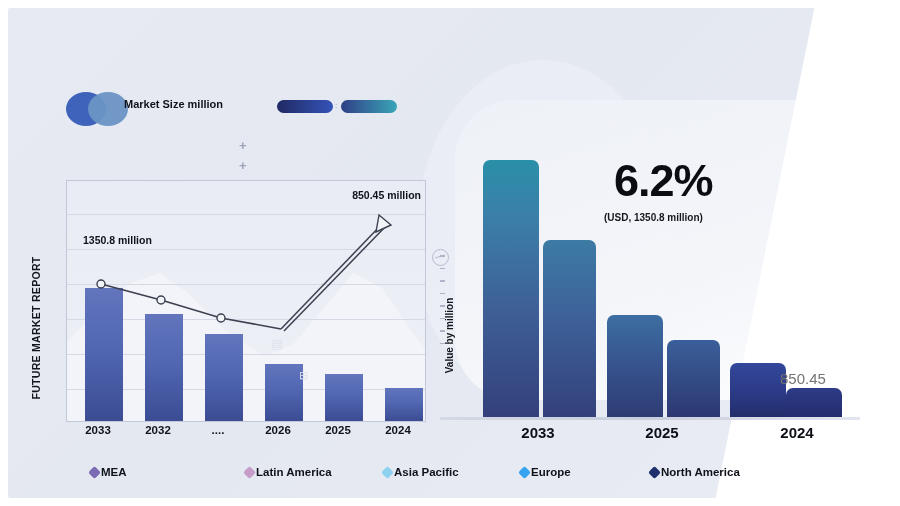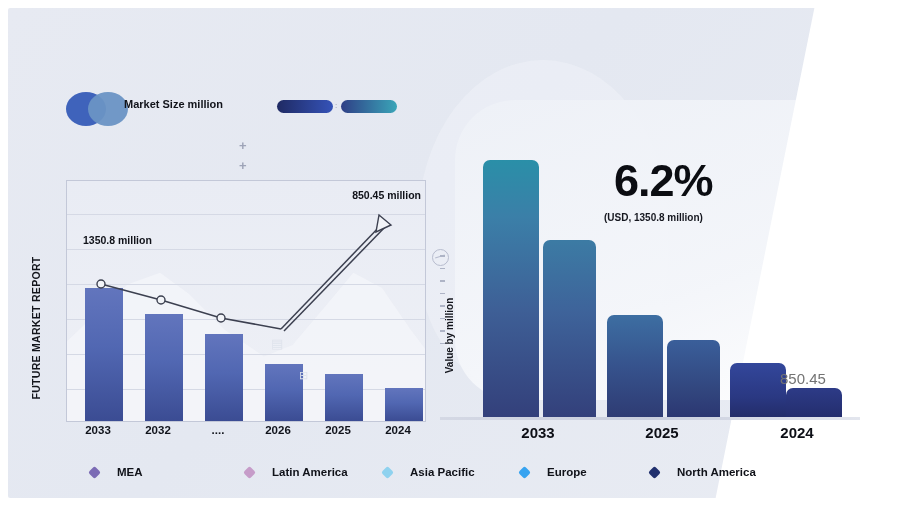--- a/index.html
+++ b/index.html
@@ -164,21 +164,21 @@
   }
   .val-right{
     position:absolute;left:780px;top:370px;
     font-size:15px;font-weight:normal;color:#737373;
   }
 
   
   .legend{
     position:absolute;left:70px;top:466px;width:760px;height:24px;
   }
-  .lg{position:absolute;display:flex;align-items:center;gap:18px;}
+  .lg{position:absolute;display:flex;align-items:center;gap:2px;}
   .lg .dot{width:9px;height:9px;border-radius:50%;transform:rotate(45deg);border-radius:2px;}
   .lg .txt{font-size:11.5px;font-weight:bold;color:#101219;white-space:nowrap;}
 </style>
 </head>
 <body>
 
 <div class="canvas">
   <div class="panel"></div>
   <div class="blob2"></div>
   <div class="blob"></div>

